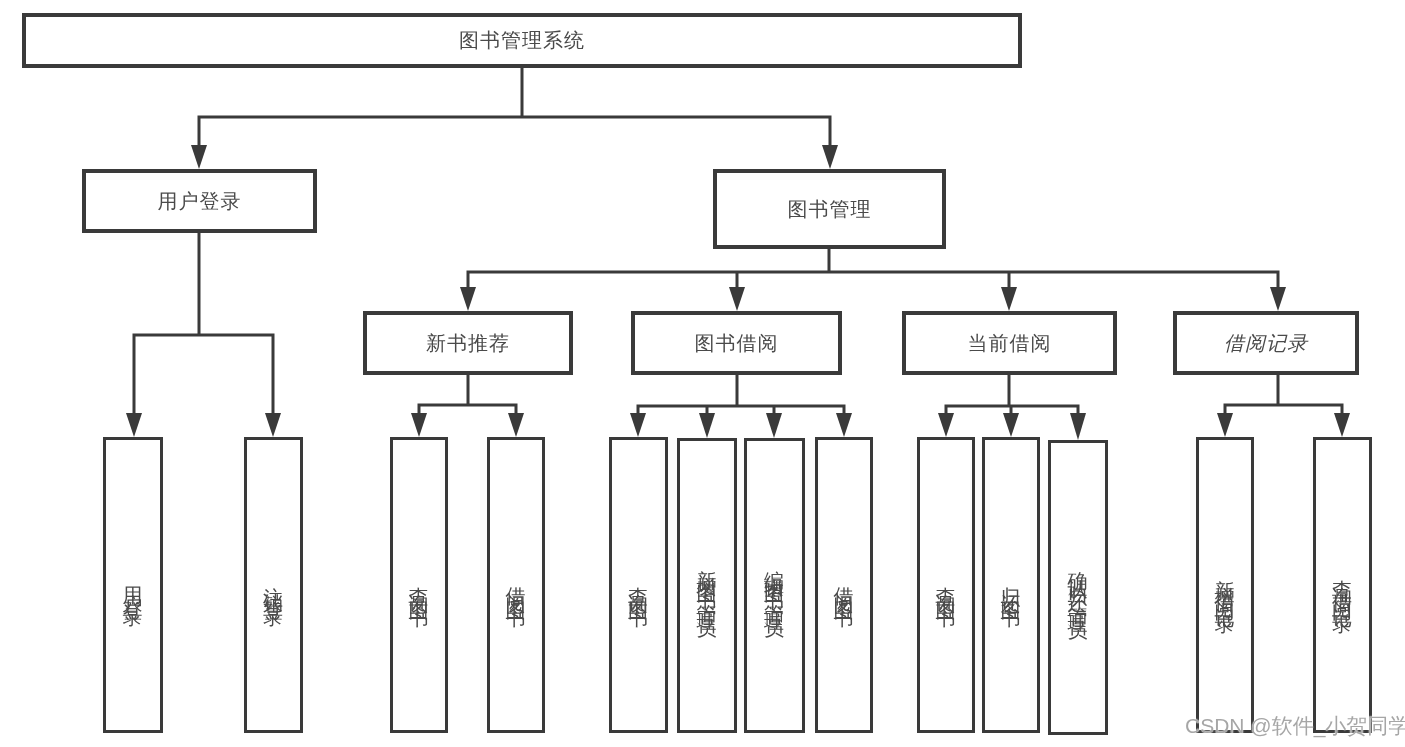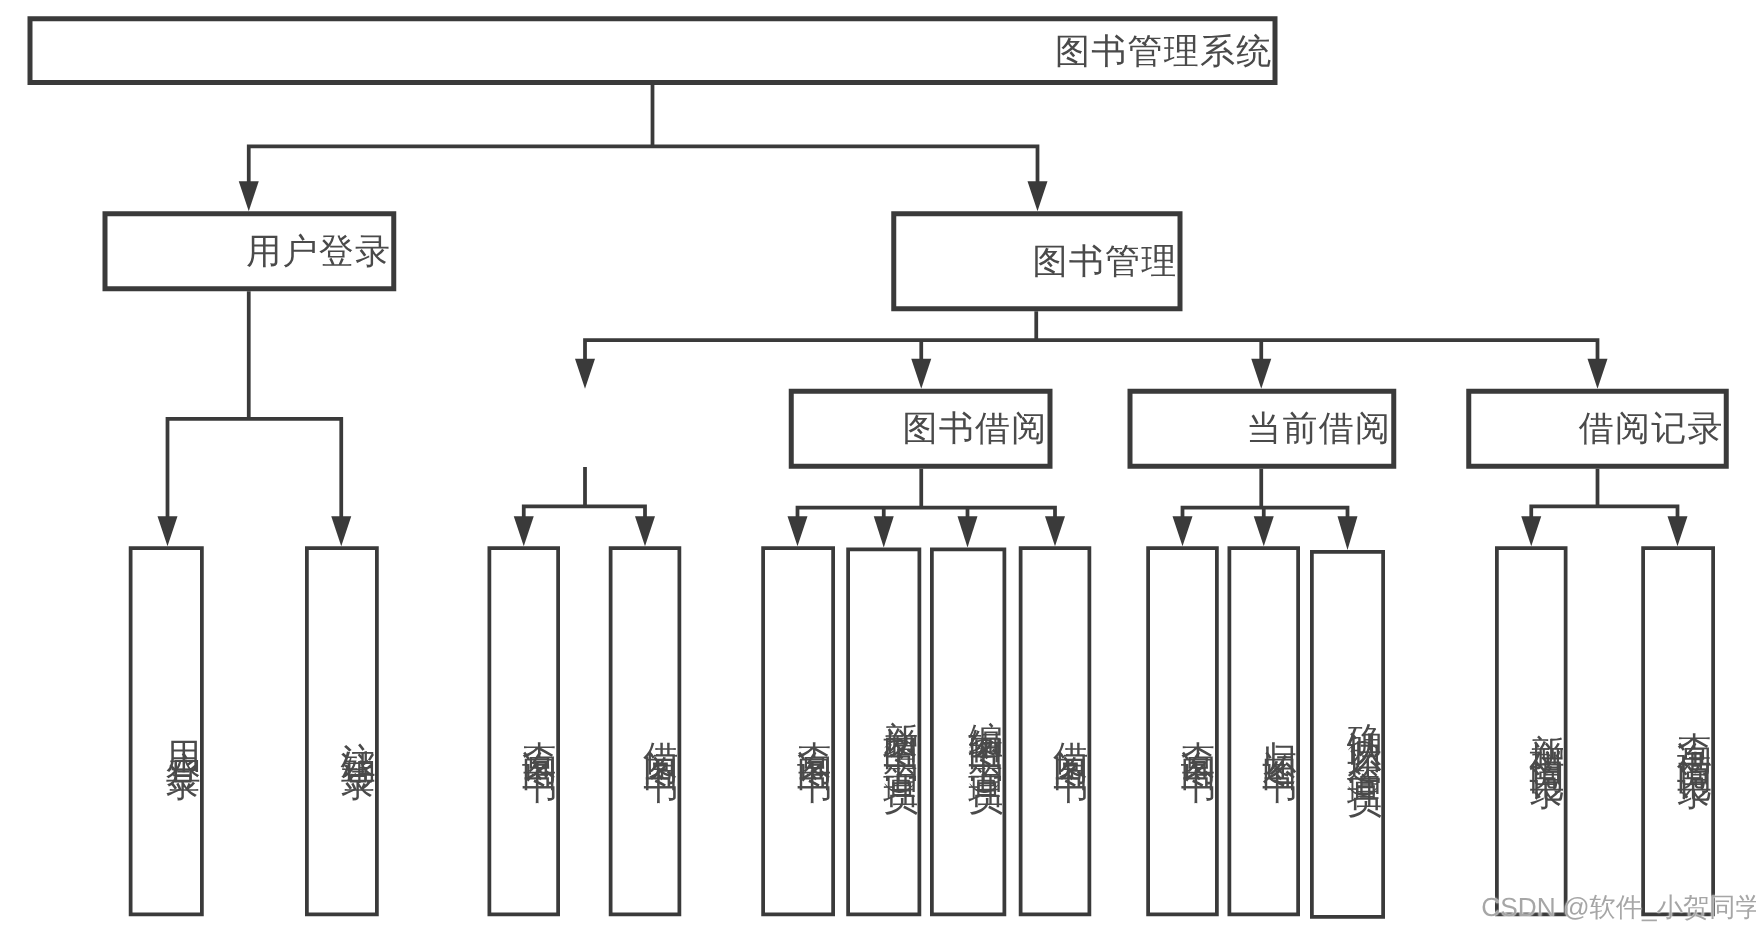--- a/index.html
+++ b/index.html
@@ -17,23 +17,23 @@
     width: 1405px; height: 747px;
     pointer-events: none;
   }
   .box {
     position: absolute;
     box-sizing: border-box;
     background: #ffffff;
     border: 4px solid #3a3a3a;
     display: flex;
     align-items: center;
-    justify-content: flex-end;
+    justify-content: center;
     color: #4a4a4a;
-    font-size: 28px;
+    font-size: 20px;
     letter-spacing: 1px;
     z-index: 2;
   }
   .leaf {
     border-width: 3px;
   }
   .leaf span {
     writing-mode: vertical-rl;
     text-orientation: mixed;
     letter-spacing: 7px;
@@ -96,27 +96,30 @@
     <span>图书管理系统</span>
   </div>
 
   <div class="box" style="left:82px; top:169px; width:235px; height:64px;">
     <span>用户登录</span>
   </div>
   <div class="box" style="left:713px; top:169px; width:233px; height:80px;">
     <span>图书管理</span>
   </div>
 
+  <div class="box" style="left:363px; top:311px; width:210px; height:64px;">
+    <span>新书推荐</span>
+  </div>
   <div class="box" style="left:902px; top:311px; width:215px; height:64px;">
     <span>当前借阅</span>
   </div>
   <div class="box" style="left:631px; top:311px; width:211px; height:64px;">
     <span>图书借阅</span>
   </div>
-  <div class="box" style="left:1173px; top:311px; width:210px; height:64px;">
+  <div class="box" style="left:1173px; top:311px; width:186px; height:64px;font-style:italic;">
     <span>借阅记录</span>
   </div>
 
   <div class="box leaf" style="left:103px; top:437px; width:60px; height:296px;">
     <span>用户登录</span>
   </div>
   <div class="box leaf" style="left:244px; top:437px; width:59px; height:296px;">
     <span>注销登录</span>
   </div>
 

